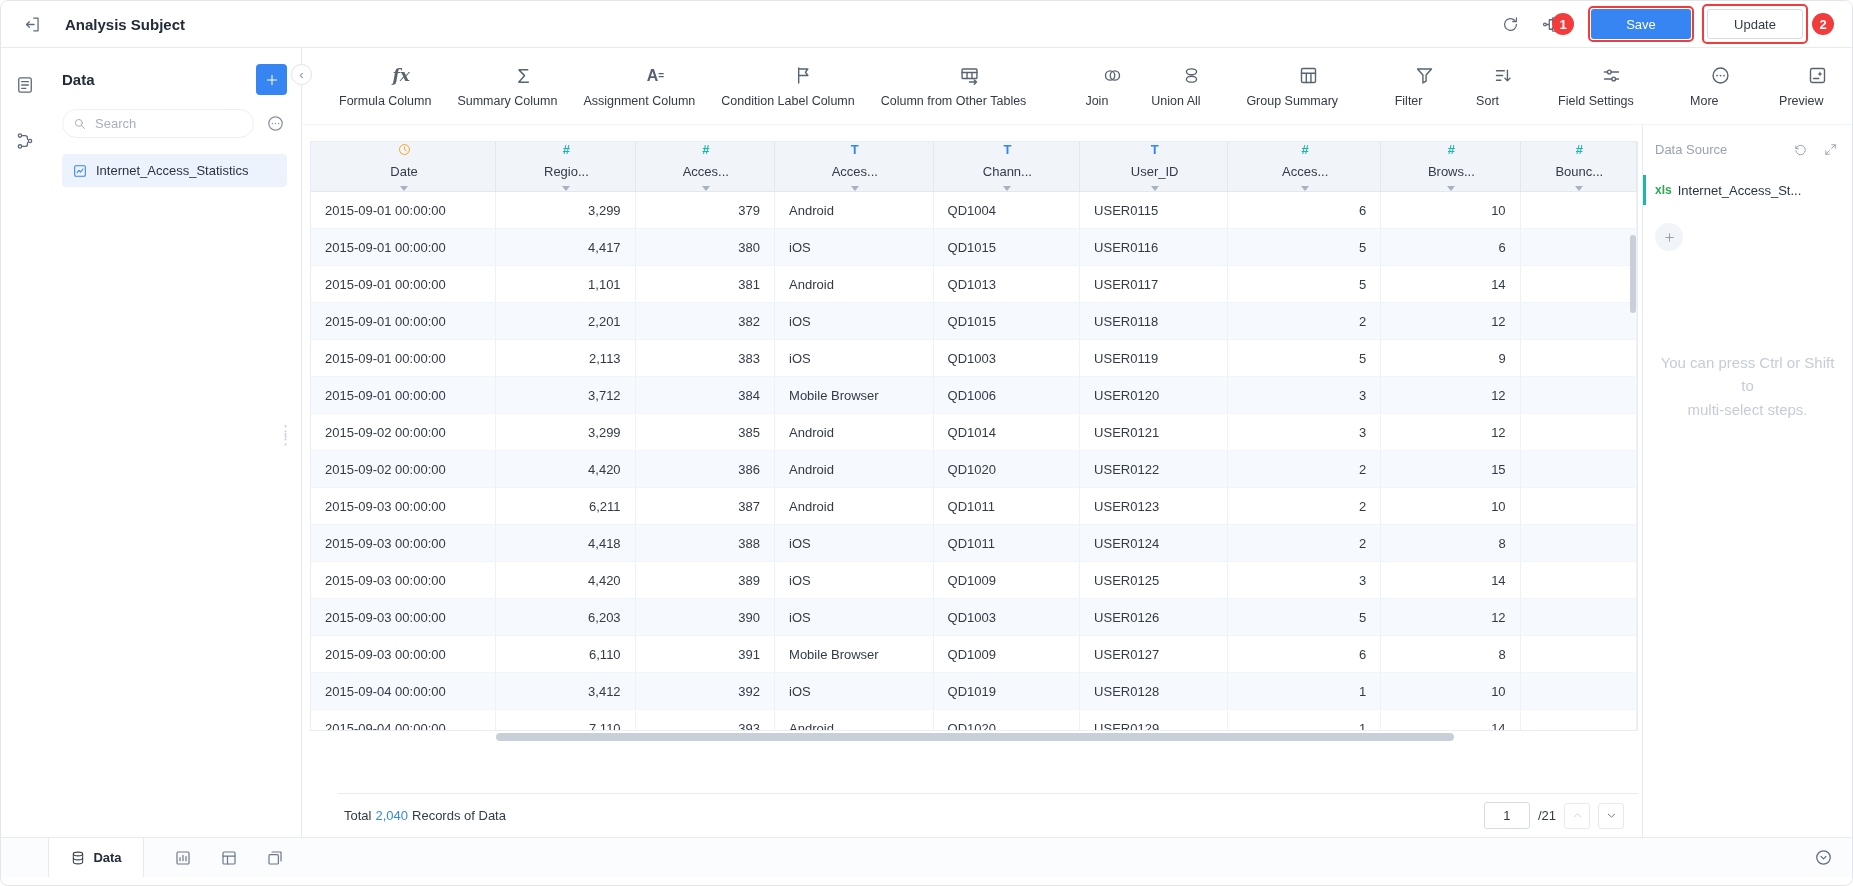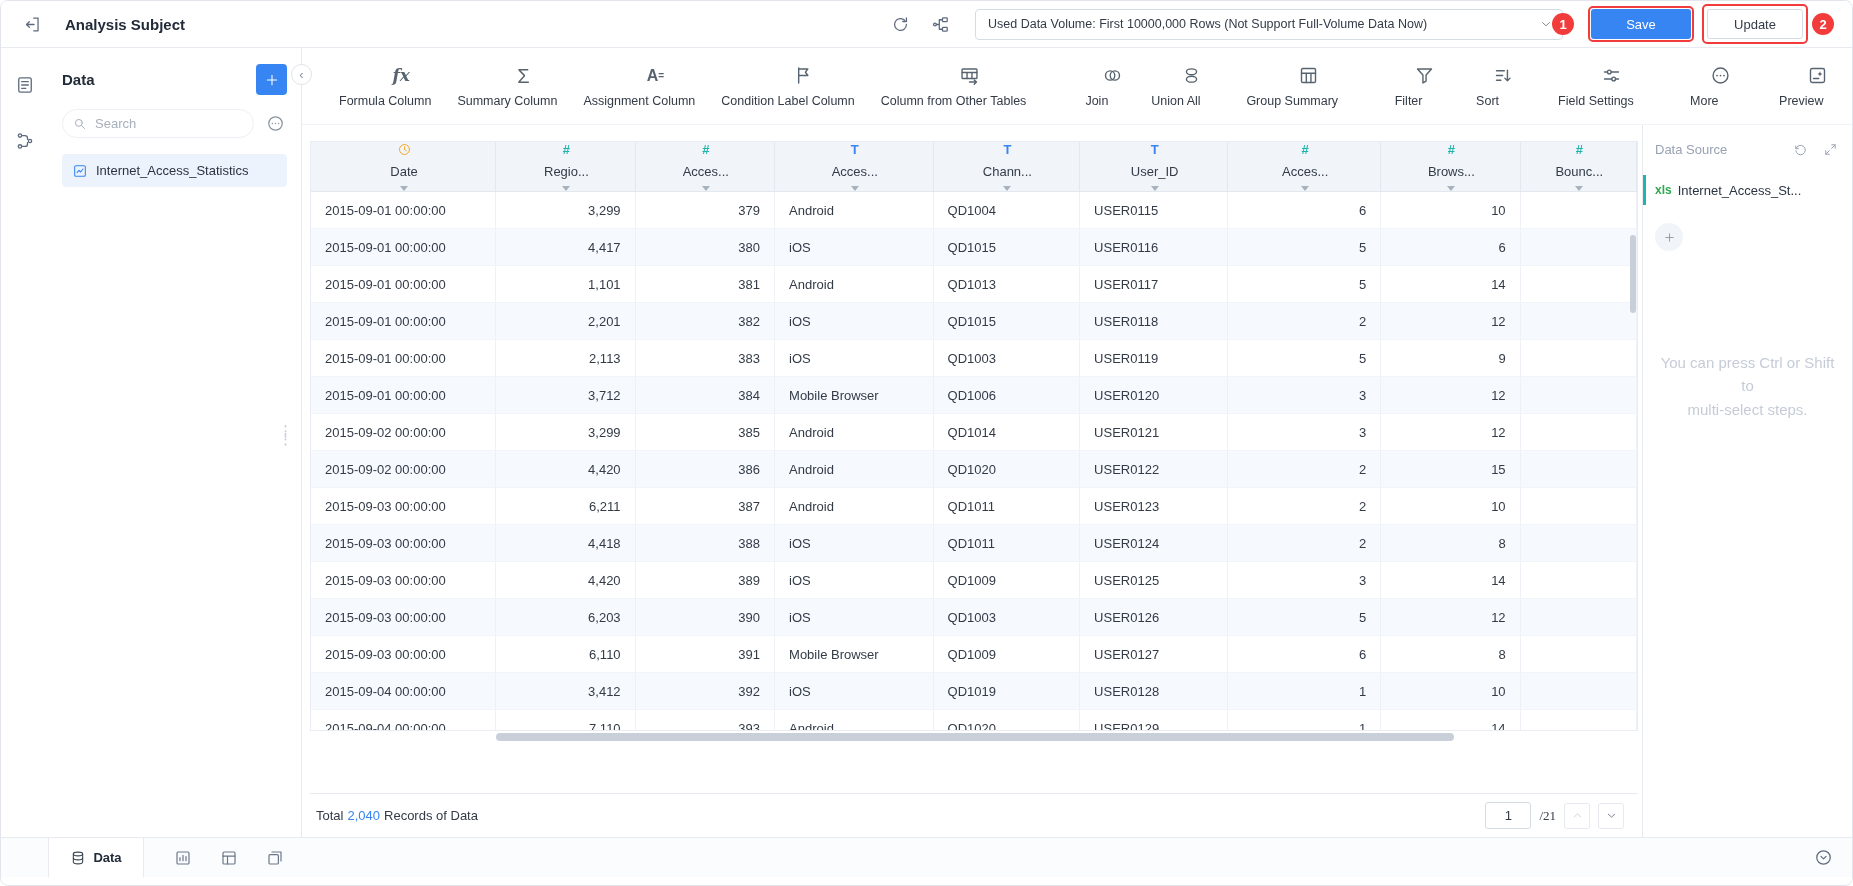--- a/index.html
+++ b/index.html
@@ -92,26 +92,26 @@
   .ti-date { color:var(--orange,#F5A623); }
   .ti-date svg { width:15px; height:15px; }
   td { height:37px; padding:0 14px; font-size:13px; color:#333B47; background:#fff; border-right:1px solid #EEF2F7; border-bottom:1px solid #F1F4F8; white-space:nowrap; overflow:hidden; }
   tbody tr:nth-child(even) td { background:#F6F9FD; }
   .al-r { text-align:right; }
 
   .hscroll { flex:0 0 9px; position:relative; margin-top:2px; }
   .hthumb { position:absolute; left:186px; width:958px; height:8px; background:#C9CFD8; border-radius:4px; }
   .vscroll-thumb { position:absolute; right:6px; top:110px; width:6px; height:78px; background:#C9CFD8; border-radius:3px; }
 
-  .grid-footer { margin-top:auto; flex:0 0 44px; border-top:1px solid #E7EBF0; display:flex; align-items:center; padding:0 14px 0 6px; }
+  .grid-footer { margin-top:auto; flex:0 0 44px; border-top:1px solid #E7EBF0; display:flex; align-items:center; padding:0 14px 0 6px;margin-left:28px; }
   .total { display:flex; gap:4px; font-size:13px; color:#333B47; }
   .total .count { color:var(--accent,#3685F2); }
   .pager { margin-left:auto; display:flex; align-items:center; gap:8px; }
   .page-input { width:46px; height:27px; border:1px solid #D6DCE4; border-radius:3px; text-align:center; font-size:13px; color:#333B47; }
-  .page-total { color:#333B47;font-family:Liberation Serif, serif; }
+  .page-total { color:#333B47; }
   .pg-btn { width:26px; height:26px; border:1px solid #E6EAF0; border-radius:3px; background:#fff; display:flex; align-items:center; justify-content:center; cursor:pointer; }
   .pg-btn svg { width:13px; height:13px; }
   .pg-up { color:#C7CEDA; }
   .pg-down { color:#5E6B7E; }
 
   
   .rightpanel { flex:0 0 210px; border-left:1px solid #E7EBF0; padding:14px 12px; display:flex; flex-direction:column; position:relative; }
   .rp-head { display:flex; align-items:center; gap:10px; color:#98A2B3; font-size:13px; }
   .rp-head .sp { flex:1; }
   .rp-head .icon-btn { width:20px; height:20px; color:#98A2B3; }
@@ -155,28 +155,20 @@
           </svg>
         </span>
       <span class="icon-btn">
           <svg viewBox="0 0 24 24" fill="none" stroke="currentColor" stroke-width="1.6" stroke-linecap="round" stroke-linejoin="round">
             <circle cx="5" cy="12" r="1.8"></circle>
             <rect x="14.5" y="3.5" width="6" height="5" rx="1"></rect>
             <rect x="14.5" y="15.5" width="6" height="5" rx="1"></rect>
             <path d="M6.8 12h3.7V6h4M10.5 12v6h4"></path>
           </svg>
         </span>
-      <div class="volume-dropdown">
-        <span>Used Data Volume: First 10000,000 Rows (Not Support Full-Volume Data Now)</span>
-        <span class="chev">
-            <svg viewBox="0 0 24 24" fill="none" stroke="currentColor" stroke-width="1.6" stroke-linecap="round" stroke-linejoin="round">
-              <path d="M6 9.5l6 5.5 6-5.5"></path>
-            </svg>
-          </span>
-      </div>
       <span class="anno-badge b1">1</span>
       <span class="anno-wrap anno-save">
         <button class="btn-primary">Save</button>
       </span>
       <span class="anno-wrap anno-update">
         <button class="btn-secondary">Update</button>
       </span>
       <span class="anno-badge b2">2</span>
     </div>
   </header>

